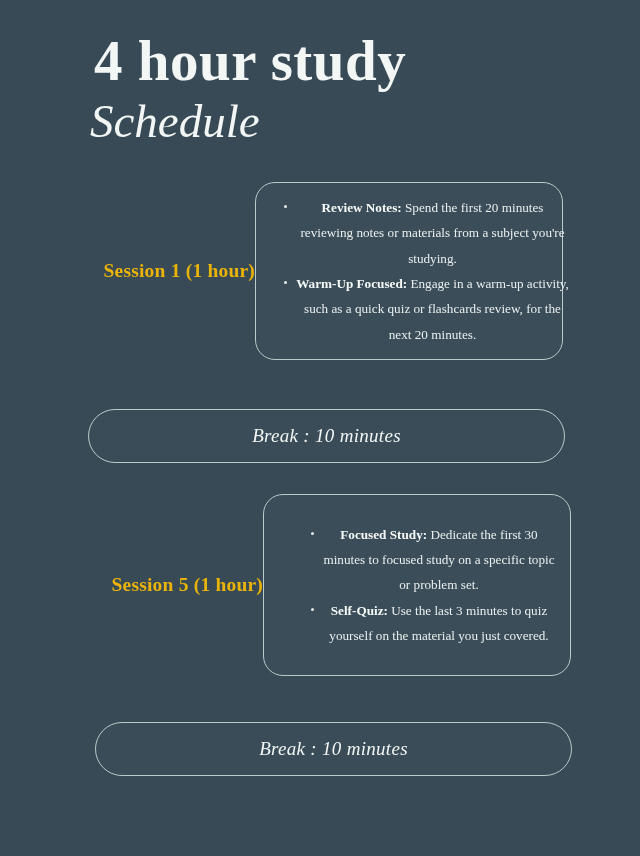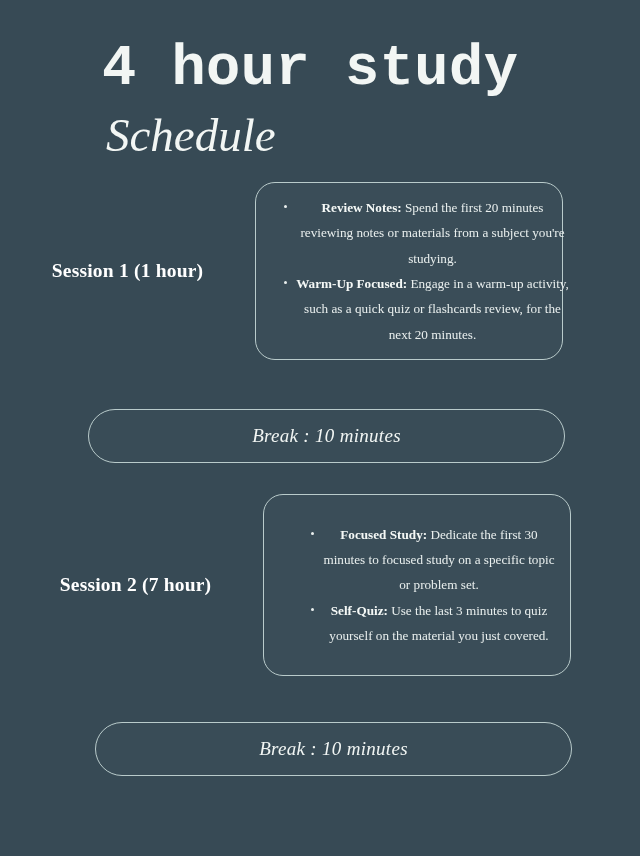--- a/index.html
+++ b/index.html
@@ -22,49 +22,48 @@
     left: 90px;
     top: 28px;
     width: 480px;
   }
   .title-main {
     font-size: 57px;
     font-weight: bold;
     letter-spacing: 0.5px;
     line-height: 1.02;
     color: #f2f6f4;
-    margin: 12px;
+    margin: 4px;
     white-space: nowrap;
-    font-family: Liberation Mono, monospace;
   }
   .title-sub {
     font-size: 47px;
     font-style: italic;
     font-weight: normal;
     line-height: 1.08;
     color: #f2f6f4;
-    margin: 6px 0 0 16px;
+    margin: 6px 0 0 0;
     white-space: nowrap;
   }
 
   
   .session-row {
     position: absolute;
     display: flex;
     align-items: center;
   }
   #session-row-1 { left: 0px;  top: 182px; width: 640px; }
   #session-row-2 { left: 8px;  top: 494px; width: 632px; }
 
   .session-label {
     font-size: 19.5px;
     font-weight: bold;
-    color: #ffffff;
+    color: #eab308;
     white-space: nowrap;
-    text-align: center;
+    text-align: right;
     width: 255px;
     flex: 0 0 255px;
     letter-spacing: 0.2px;
   }
 
   .session-card {
     box-sizing: border-box;
     width: 308px;
     flex: 0 0 308px;
     border: 1.3px solid #b9cbcb;
@@ -147,21 +146,21 @@
       </li>
     </ul>
   </div>
 </div>
 
 <div class="break-bar" id="break-bar-1">
   <span class="break-text">Break : 10 minutes</span>
 </div>
 
 <div class="session-row" id="session-row-2">
-  <div class="session-label">Session 2 (7 hour)</div>
+  <div class="session-label">Session 5 (1 hour)</div>
   <div class="session-card" id="session-card-2">
     <ul class="bullet-list">
       <li>
         <span class="term">Focused Study:</span><span> Dedicate the first 30 minutes to focused study on a specific topic or problem set.</span>
       </li>
       <li>
         <span class="term">Self-Quiz:</span><span> Use the last 3 minutes to quiz yourself on the material you just covered.</span>
       </li>
     </ul>
   </div>

